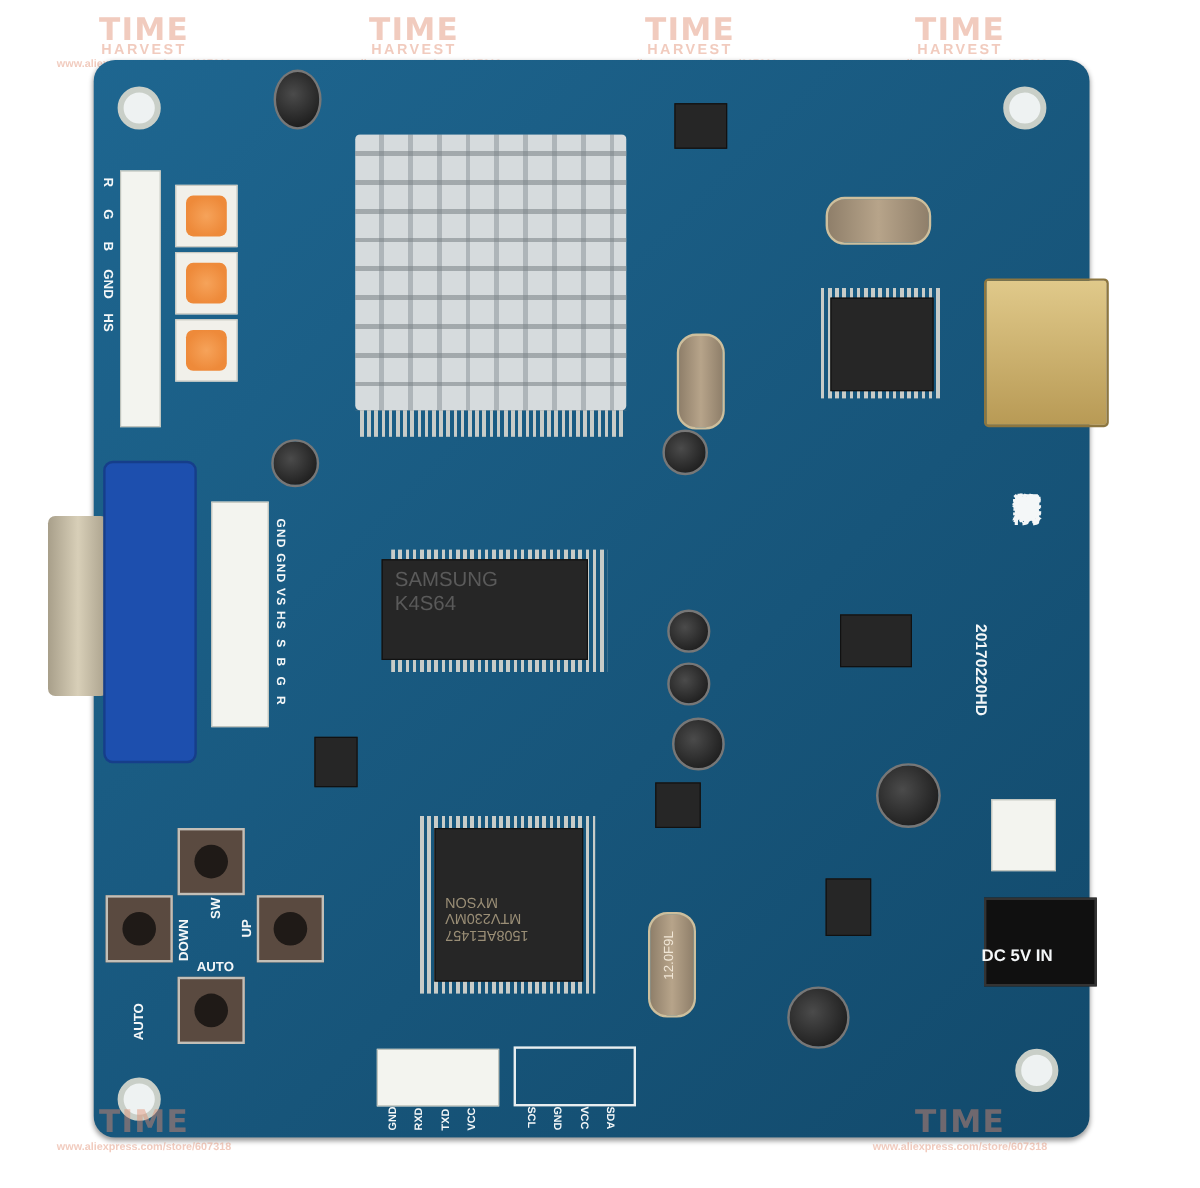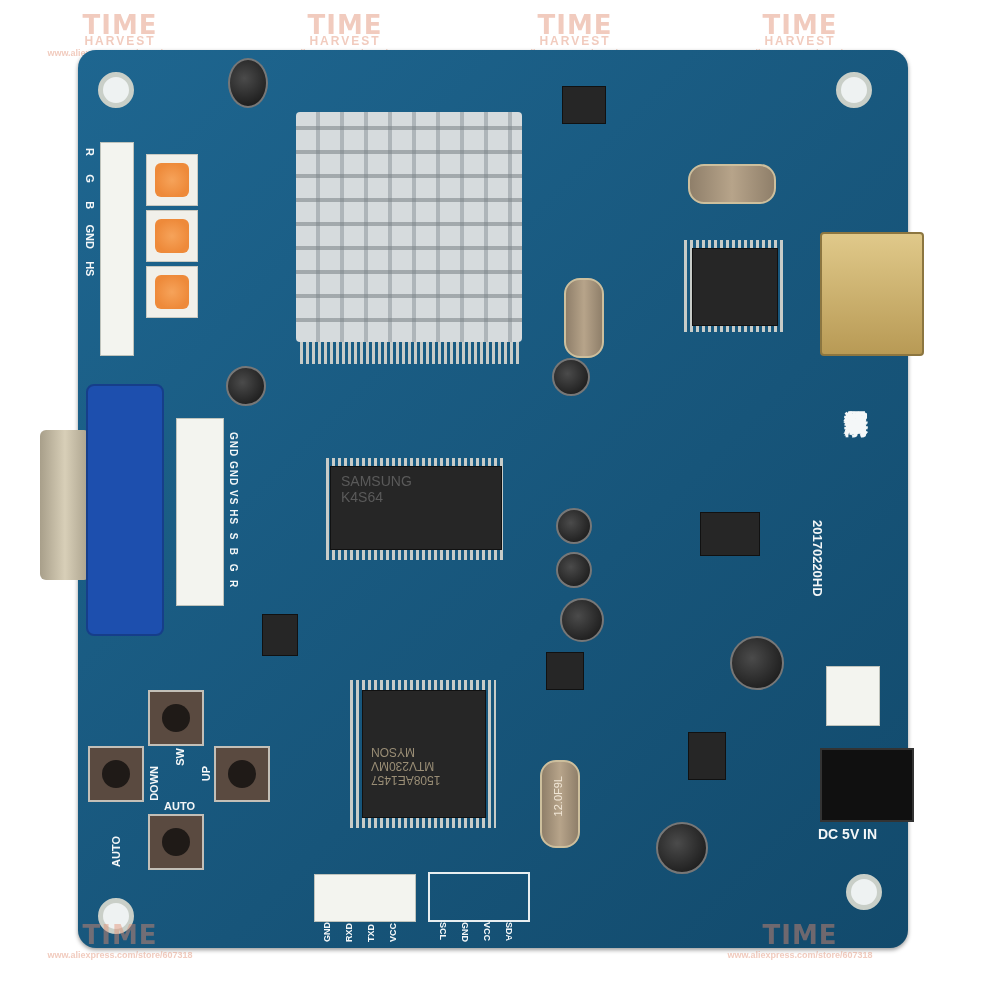--- a/index.html
+++ b/index.html
@@ -78,21 +78,21 @@
 
 <div class="conn-white" style="left:176px;top:418px;width:46px;height:186px"></div>
 <div class="silk vert" style="left:228px;top:432px;font-size:10px;letter-spacing:1px">
   <span>GND</span> <span>GND</span> <span>VS</span> <span>HS</span>&nbsp; <span>S</span>&nbsp; <span>B</span>&nbsp; <span>G</span>&nbsp; <span>R</span>
 </div>
 
 <div class="dsub"></div>
 <div class="vga"></div>
 
 <div class="pins-h" style="left:326px;top:458px;width:180px;height:102px"></div>
-<div class="chip" style="left:330px;top:466px;width:172px;height:84px;color:#5a5a5a;font-size:14px;padding:6px 10px;box-sizing:border-box">
+<div class="chip" style="left:318px;top:466px;width:172px;height:84px;color:#5a5a5a;font-size:17px;padding:6px 10px;box-sizing:border-box">
   <div>SAMSUNG</div>
   <div>K4S64</div>
 </div>
 
 <div class="pins-h" style="left:684px;top:240px;width:100px;height:92px"></div>
 <div class="chip" style="left:692px;top:248px;width:84px;height:76px"></div>
 
 <div class="hdmi"></div>
 
 <div class="silk vert" style="left:840px;top:392px;font-size:24px;font-family:'DejaVu Serif',serif">数字高清解霸</div>
@@ -147,21 +147,21 @@
 <div style="position:absolute;left:428px;top:872px;width:98px;height:46px;border:2px solid #e8eef0"></div>
 <div style="position:absolute;left:438px;top:922px;display:flex;gap:12px">
   <span class="silk vert" style="position:static;font-size:9px">SCL</span>
   <span class="silk vert" style="position:static;font-size:9px">GND</span>
   <span class="silk vert" style="position:static;font-size:9px">VCC</span>
   <span class="silk vert" style="position:static;font-size:9px">SDA</span>
 </div>
 
 <div class="conn-white" style="left:826px;top:666px;width:52px;height:58px"></div>
 <div class="dcjack"></div>
-<div class="silk" style="left:818px;top:826px;font-size:14px">DC 5V IN</div>
+<div class="silk" style="left:818px;top:788px;font-size:14px">DC 5V IN</div>
 
 <div class="wm" style="left:40px;top:920px;width:160px">
     <div class="t">TIME</div>
     <div class="u">www.aliexpress.com/store/607318</div>
   </div>
 <div class="wm" style="left:720px;top:920px;width:160px">
     <div class="t">TIME</div>
     <div class="u">www.aliexpress.com/store/607318</div>
   </div>
 

